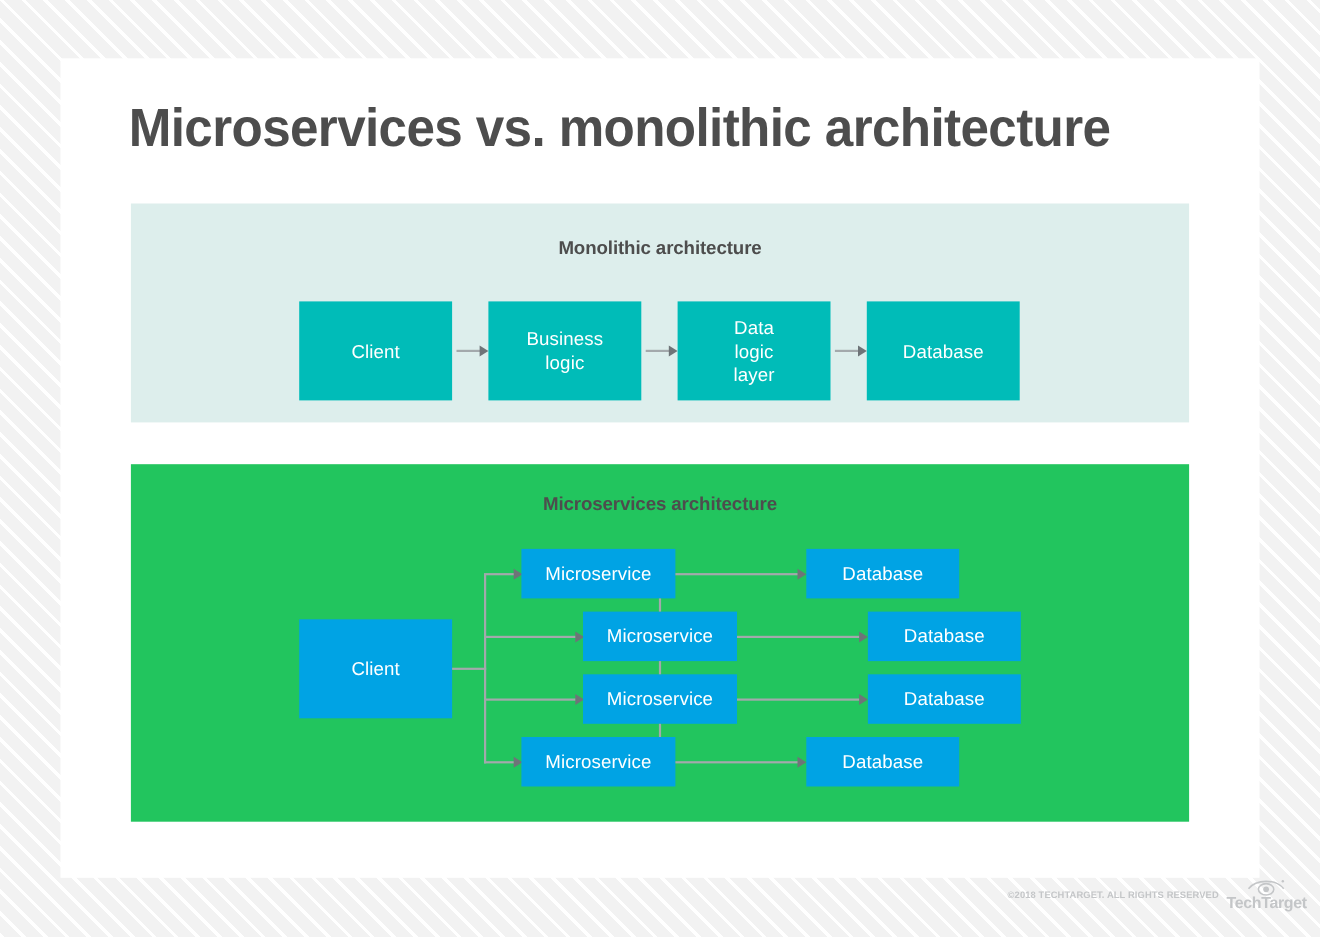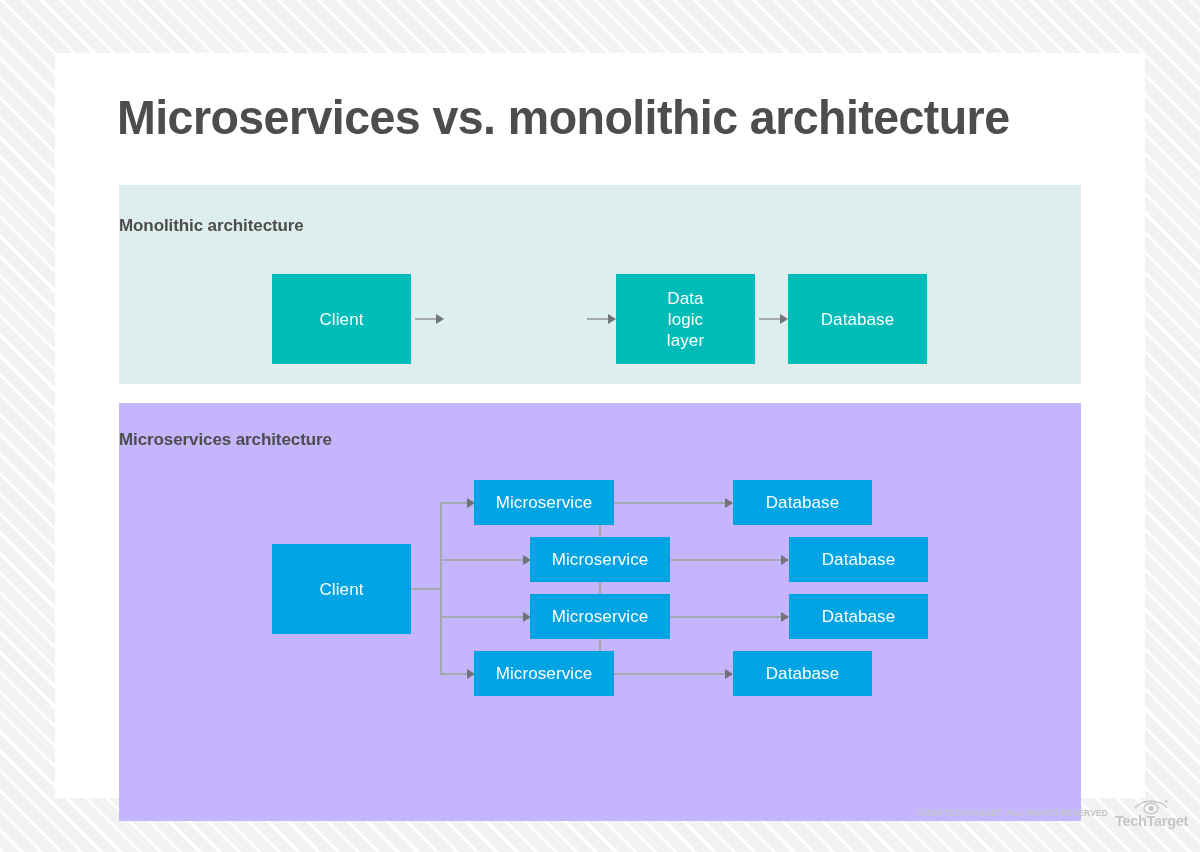--- a/index.html
+++ b/index.html
@@ -51,29 +51,30 @@
     position: absolute;
     left: 64px;
     width: 962px;
   }
   #panel-monolithic {
     top: 132px;
     height: 199px;
     background: #ddeeec;
   }
   #panel-microservices {
-    top: 350px;
-    height: 418px;
-    background: #c4b5fd;
+    top: 369px;
+    height: 325px;
+    background: #22c55e;
   }
 
   .panel-heading {
     position: absolute;
     left: 0;
     width: 100%;
+    text-align: center;
     font-size: 17px;
     font-weight: bold;
     color: #4d4d4d;
     letter-spacing: -0.1px;
   }
   #panel-monolithic .panel-heading { top: 31px; }
   #panel-microservices .panel-heading { top: 27px; }
 
   
   .node {
@@ -151,20 +152,24 @@
 
     <div class="panel-heading">Monolithic architecture</div>
 
     <div class="node teal" style="left:153px; top:89px; width:139px; height:90px;">
       <span>Client</span>
     </div>
 
     <div class="hline" style="left:296px; top:133px; width:24px;"></div>
     <div class="arrowhead" style="left:317px; top:129px;"></div>
 
+    <div class="node teal" style="left:325px; top:89px; width:139px; height:90px;">
+      <span style="white-space:pre-line;">Business
+logic</span>
+    </div>
 
     <div class="hline" style="left:468px; top:133px; width:24px;"></div>
     <div class="arrowhead" style="left:489px; top:129px;"></div>
 
     <div class="node teal" style="left:497px; top:89px; width:139px; height:90px;">
       <span style="white-space:pre-line;">Data
 logic
 layer</span>
     </div>
 

